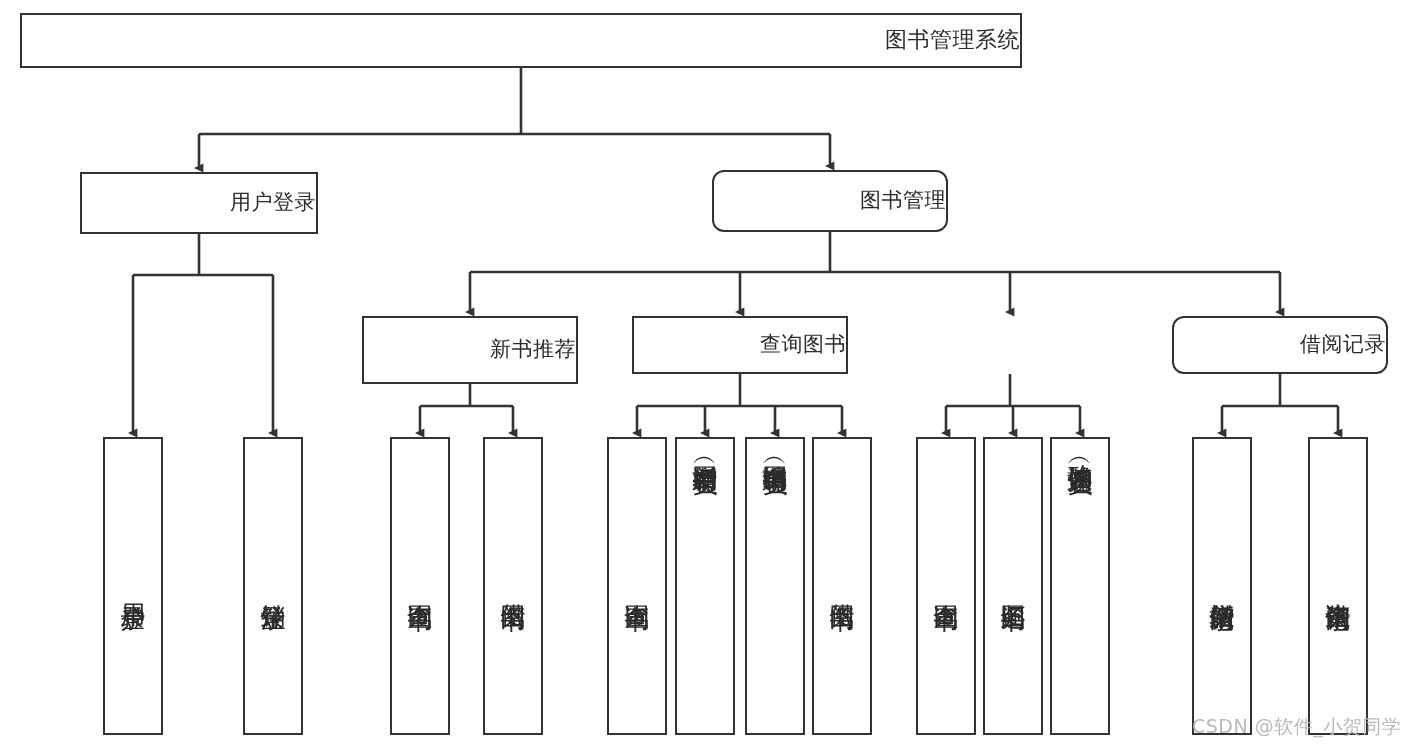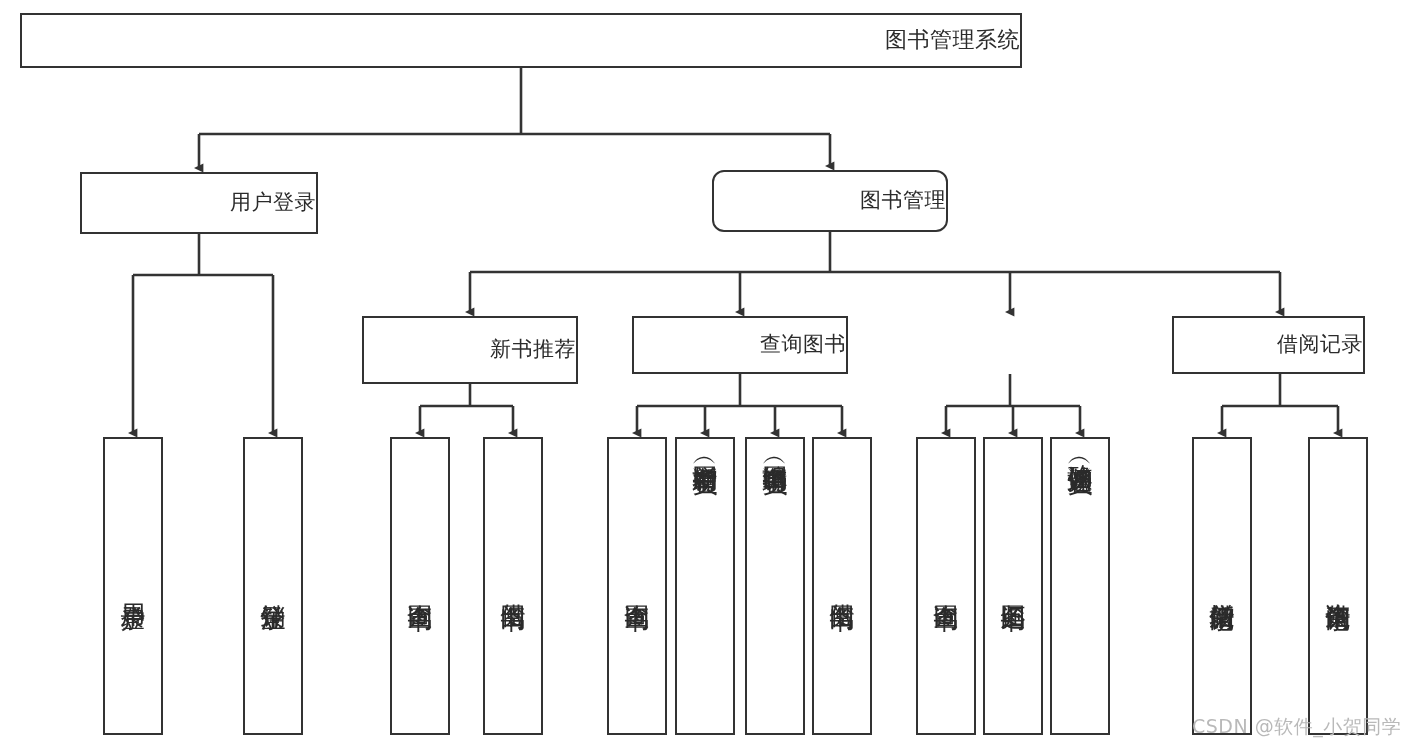--- a/index.html
+++ b/index.html
@@ -142,21 +142,21 @@
   <div class="node horiz" style="left:712px; top:170px; width:236px; height:62px;border-radius:12px;">
     <span class="lbl">图书管理</span>
   </div>
 
   <div class="node horiz" style="left:362px; top:316px; width:216px; height:68px;">
     <span class="lbl">新书推荐</span>
   </div>
   <div class="node horiz" style="left:632px; top:316px; width:216px; height:58px;">
     <span class="lbl">查询图书</span>
   </div>
-  <div class="node horiz" style="left:1172px; top:316px; width:193px; height:58px;">
+  <div class="node horiz" style="left:1172px; top:316px; width:216px; height:58px;border-radius:12px;">
     <span class="lbl">借阅记录</span>
   </div>
 
   <div class="node leaf centered" style="left:103px; top:437px; width:60px; height:298px;">
     <span class="lbl">用户登录</span>
   </div>
   <div class="node leaf centered" style="left:243px; top:437px; width:60px; height:298px;">
     <span class="lbl">注销登录</span>
   </div>
 

